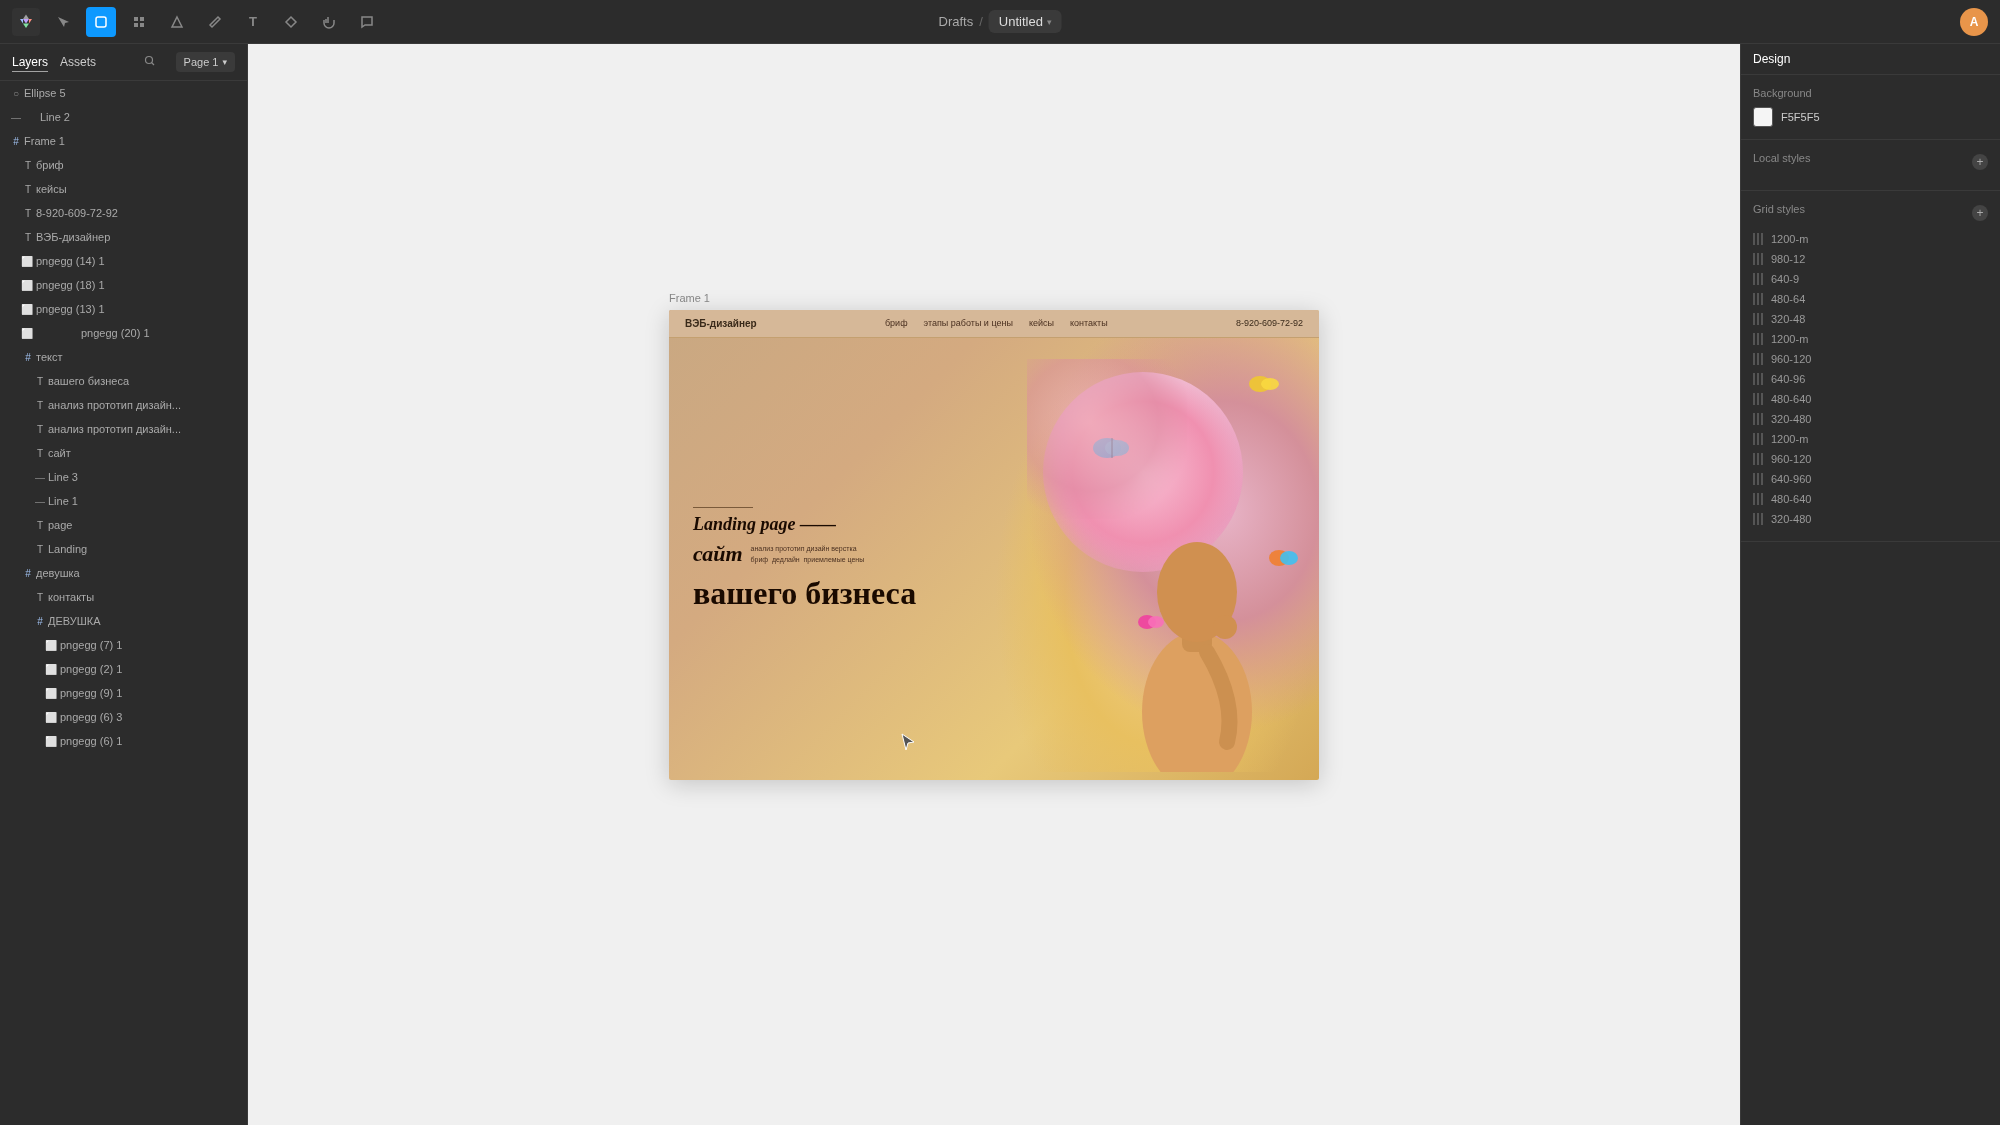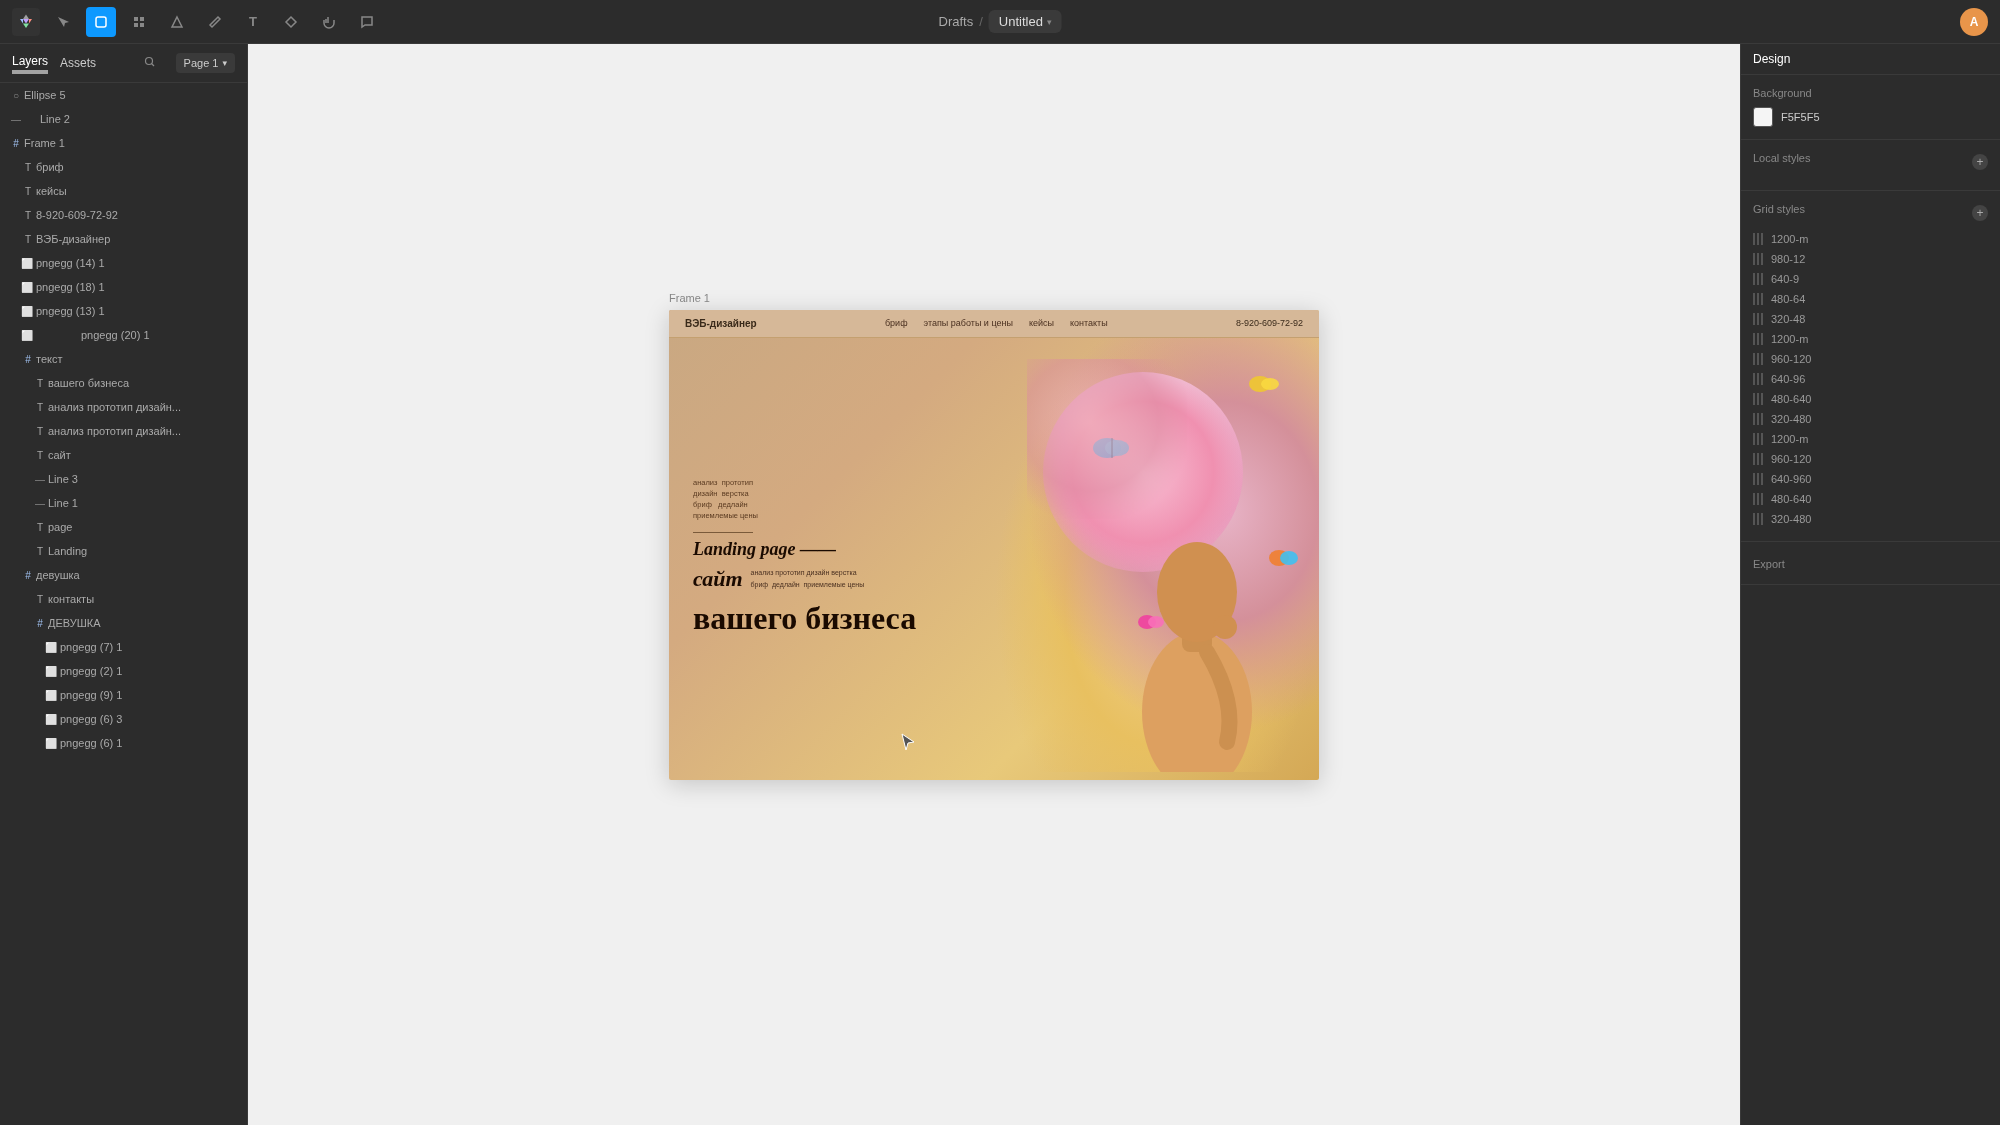--- a/index.html
+++ b/index.html
@@ -107,21 +107,21 @@
       z-index: 10;
     }
     .layers-tab {
       font-size: 12px;
       color: #ccc;
       cursor: pointer;
       padding: 2px 0;
     }
     .layers-tab.active {
       color: white;
-      border-bottom: 4px solid #a3a3a3;
+      border-bottom: 1px solid #a3a3a3;
     }
     .layers-search-icon {
       margin-left: auto;
       color: #888;
       font-size: 12px;
       cursor: pointer;
     }
     .page-selector {
       display: flex;
       align-items: center;
@@ -572,23 +572,20 @@
               <span>бриф</span>
               <span>этапы работы и цены</span>
               <span>кейсы</span>
               <span>контакты</span>
             </div>
             <div class="nav-phone">8-920-609-72-92</div>
           </div>
 
           <div class="landing-body">
             <div class="landing-text-col">
-              <div class="lp-small-list">
-                анализ&nbsp;&nbsp;прототип<br>дизайн&nbsp;&nbsp;верстка<br>бриф&nbsp;&nbsp;&nbsp;дедлайн<br>приемлемые цены
-              </div>
               <div class="lp-line-h"></div>
               <div class="lp-subtitle" style="font-family:Georgia,serif;font-style:italic;font-weight:700;font-size:18px;color:#1a0a00;">
                 Landing page ——
               </div>
               <div style="display:flex;align-items:center;gap:8px;">
                 <div style="font-family:Georgia,serif;font-style:italic;font-size:22px;color:#1a0a00;font-weight:700;">сайт</div>
                 <div style="font-size:7px;color:#4a3020;line-height:1.6;">
                   анализ&nbsp;прототип&nbsp;дизайн&nbsp;верстка<br>бриф&nbsp;&nbsp;дедлайн&nbsp;&nbsp;приемлемые цены
                 </div>
               </div>
@@ -799,17 +796,14 @@
     <div class="grid-icon">
       <div class="grid-line"></div>
               <div class="grid-line"></div>
               <div class="grid-line"></div>
     </div>
     <span>320-480</span>
   </div>
         </div>
     </div>
 
-    <div class="panel-section">
-      <span class="export-btn">Export</span>
-    </div>
   </div>
 </div>
 
 </body></html>

